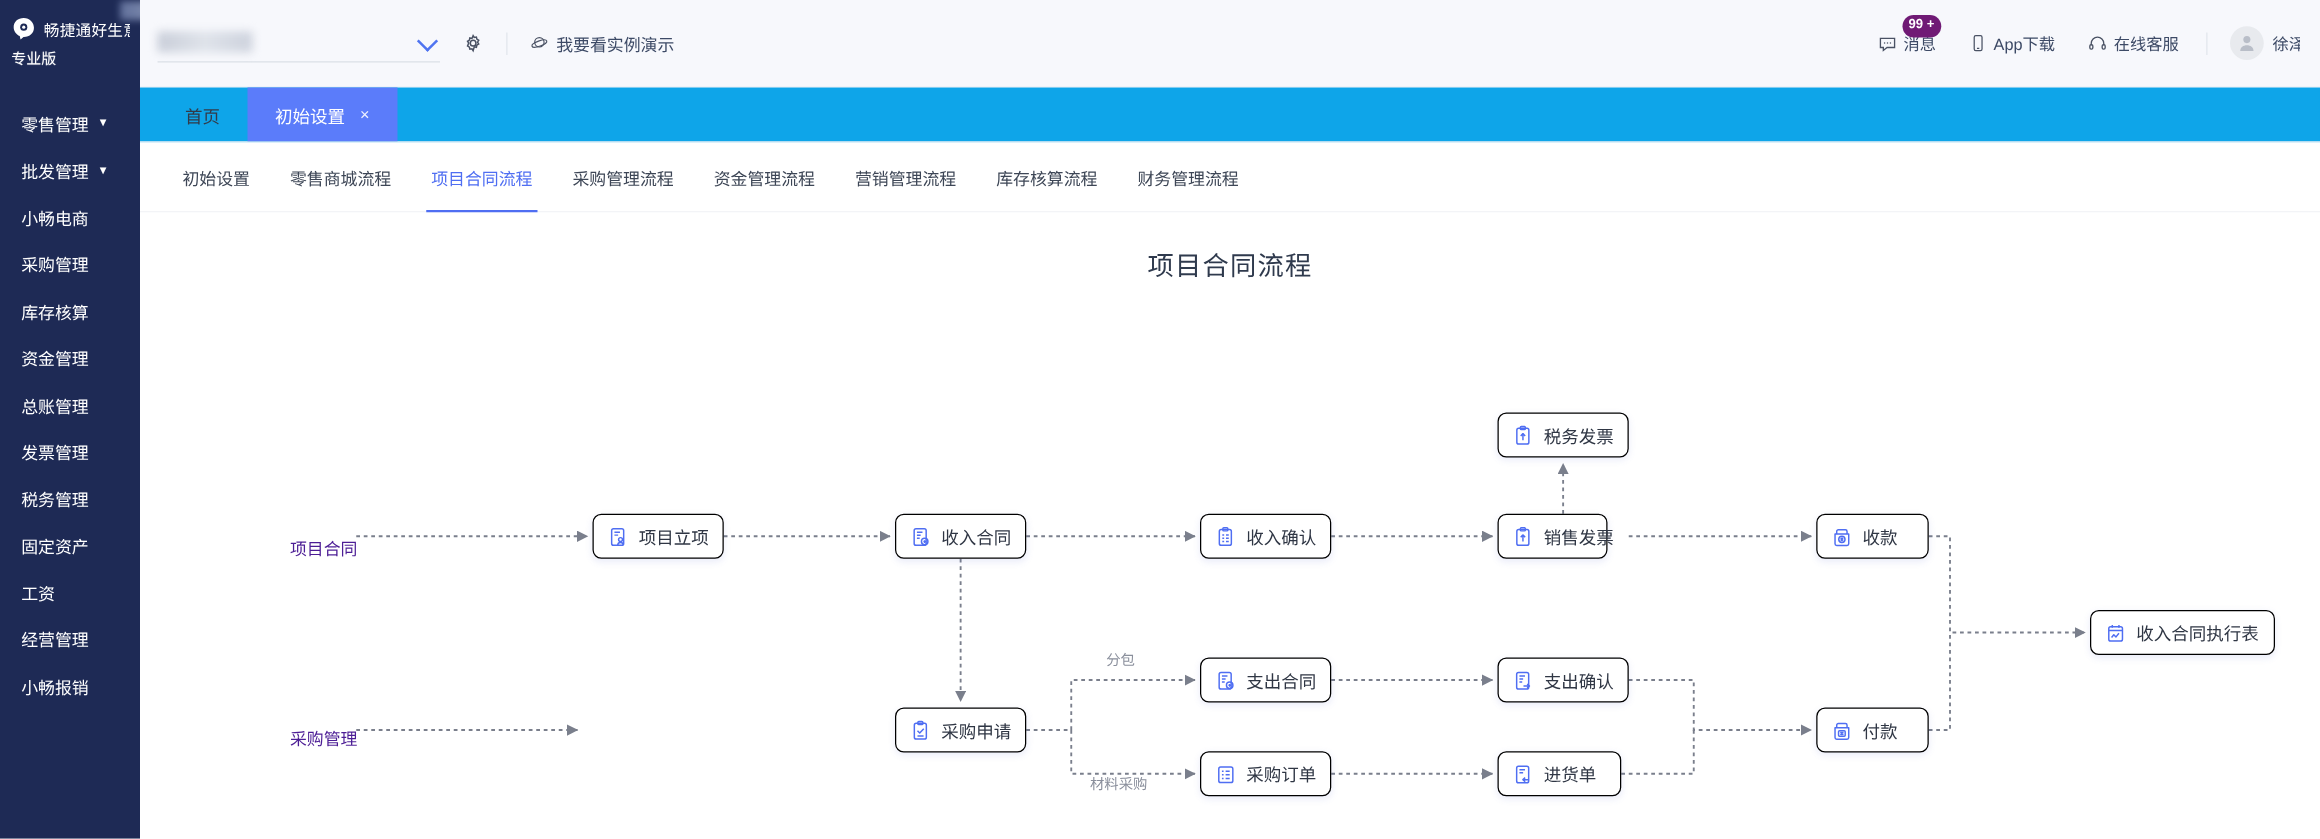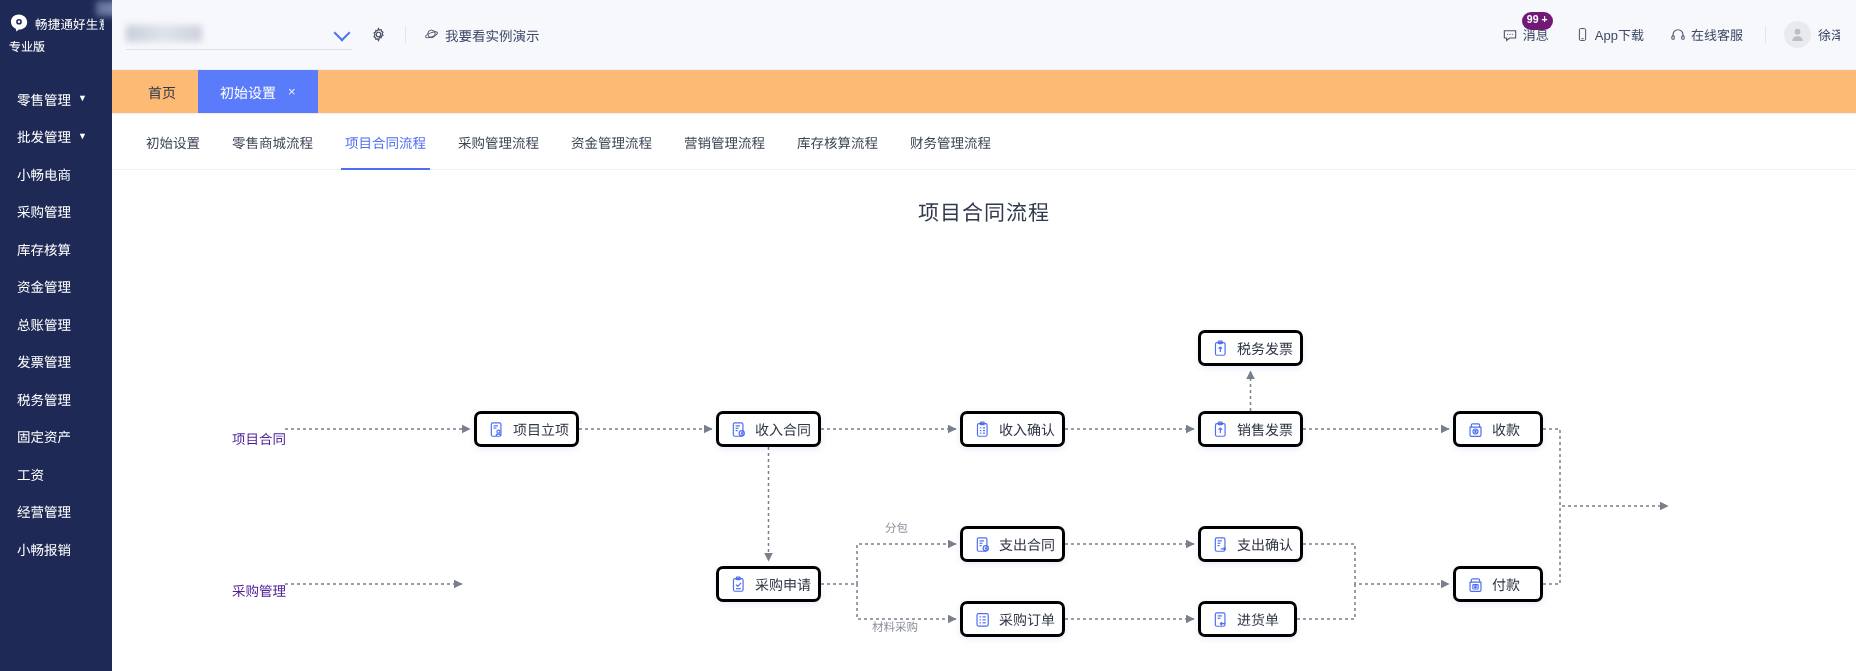--- a/index.html
+++ b/index.html
@@ -84,21 +84,21 @@
     display: flex; align-items: center; justify-content: center;
     margin-left: 18px; flex: 0 0 27px;
   }
   .user-name {
     font-size: 13px; color: #3d4a66; margin-left: 7px;
     white-space: nowrap; overflow: hidden; max-width: 22px;
   }
 
   
   .wintabs {
-    height: 44px; background: #fdba74; display: flex; align-items: stretch;
+    height: 44px; background: #0ea5e9; display: flex; align-items: stretch;
     padding-left: 14px; border-bottom: 1px solid #eceef3;
   }
   .wtab {
     display: flex; align-items: center; padding: 0 22px;
     font-size: 14px; color: #333a48; cursor: pointer;
   }
   .wtab.active { background: #5b7cfa; color: #ffffff; }
   .wtab-close { margin-left: 12px; font-size: 13px; opacity: .9; }
 
   
@@ -127,21 +127,21 @@
   
   .canvas { flex: 1 1 auto; position: relative; background: #ffffff; overflow: hidden; }
   .flow-title {
     position: absolute; left: 0; right: 0; top: 26px; text-align: center;
     font-size: 21px; color: #2f3a4d; letter-spacing: 1px;
   }
   #edges { position: absolute; left: 0; top: 0; width: 100%; height: 100%; }
 
   .node {
     position: absolute; height: 36px; background: #ffffff;
-    border: 3px solid #000000; border-radius: 7px;
+    border: 1px solid #000000; border-radius: 7px;
     box-shadow: 0 2px 6px rgba(90,110,210,.13);
     display: flex; align-items: center; gap: 8px;
     padding: 0 14px 0 11px; cursor: pointer; white-space: nowrap;
   }
   .node .nlabel { font-size: 14px; color: #2f3644; }
   .node .nicon { width: 17px; height: 17px; flex: 0 0 17px; line-height: 0; }
 
   .lane-label {
     position: absolute; font-size: 13.5px; color: #4c1d95; white-space: nowrap;
   }
@@ -364,36 +364,46 @@
           <span class="nlabel">收入确认</span>
         </div>
         <div class="node" style="left: 1086px; top: 160px; width: 105px;">
           <span class="nicon"><svg viewBox="0 0 22 23" width="17" height="17">
               <rect x="4.2" y="3.6" width="13" height="17" rx="2" fill="none" stroke="#4f6ef2" stroke-width="1.6" stroke-linejoin="round"></rect>
               <rect x="8" y="1.6" width="5.4" height="3.4" rx="1" fill="none" stroke="#4f6ef2" stroke-width="1.6" stroke-linejoin="round"></rect>
               <path d="M10.8 16.4V9.8M10.8 9.2l-2.4 2.6M10.8 9.2l2.4 2.6" fill="none" stroke="#4f6ef2" stroke-width="1.6" stroke-linejoin="round"></path>
             </svg></span>
           <span class="nlabel">税务发票</span>
         </div>
-        <div class="node" style="left: 1086px; top: 241px; width: 105px;">
+        <div class="node" style="left: 1086px; top: 241px; width: 88px;">
           <span class="nicon"><svg viewBox="0 0 22 23" width="17" height="17">
               <rect x="4.2" y="3.6" width="13" height="17" rx="2" fill="none" stroke="#4f6ef2" stroke-width="1.6" stroke-linejoin="round"></rect>
               <rect x="8" y="1.6" width="5.4" height="3.4" rx="1" fill="none" stroke="#4f6ef2" stroke-width="1.6" stroke-linejoin="round"></rect>
               <path d="M10.8 16.4V9.8M10.8 9.2l-2.4 2.6M10.8 9.2l2.4 2.6" fill="none" stroke="#4f6ef2" stroke-width="1.6" stroke-linejoin="round"></path>
             </svg></span>
           <span class="nlabel">销售发票</span>
         </div>
         <div class="node" style="left: 1341px; top: 241px; width: 90px;">
           <span class="nicon"><svg viewBox="0 0 22 23" width="17" height="17">
               <path d="M3.6 8.4h14.8v10.6a1.8 1.8 0 0 1-1.8 1.8H5.4a1.8 1.8 0 0 1-1.8-1.8z" fill="none" stroke="#4f6ef2" stroke-width="1.6" stroke-linejoin="round"></path>
               <path d="M5.4 8.4V5.6a1.8 1.8 0 0 1 1.8-1.8h7.6a1.8 1.8 0 0 1 1.8 1.8v2.8" fill="none" stroke="#4f6ef2" stroke-width="1.6" stroke-linejoin="round"></path>
               <circle cx="11" cy="14.2" r="3.4" fill="none" stroke="#4f6ef2" stroke-width="1.6" stroke-linejoin="round"></circle>
               <path d="M9.4 13h3.2M9.4 15h3.2M11 12.2v4" fill="none" stroke="#4f6ef2" stroke-width="1.6" stroke-linejoin="round"></path>
             </svg></span>
           <span class="nlabel">收款</span>
+        </div>
+        <div class="node" style="left: 1560px; top: 318px; width: 148px;">
+          <span class="nicon"><svg viewBox="0 0 22 23" width="17" height="17">
+              <rect x="3.6" y="4.6" width="14.8" height="15.4" rx="2" fill="none" stroke="#4f6ef2" stroke-width="1.6" stroke-linejoin="round"></rect>
+              <line x1="3.6" y1="8.6" x2="18.4" y2="8.6" fill="none" stroke="#4f6ef2" stroke-width="1.6" stroke-linejoin="round"></line>
+              <line x1="7.4" y1="2.6" x2="7.4" y2="5.6" fill="none" stroke="#4f6ef2" stroke-width="1.6" stroke-linejoin="round"></line>
+              <line x1="14.6" y1="2.6" x2="14.6" y2="5.6" fill="none" stroke="#4f6ef2" stroke-width="1.6" stroke-linejoin="round"></line>
+              <path d="M6.6 16.2l2.4-3 2.4 2.4 3.2-4" fill="none" stroke="#4f6ef2" stroke-width="1.6" stroke-linejoin="round"></path>
+            </svg></span>
+          <span class="nlabel">收入合同执行表</span>
         </div>
         <div class="node" style="left: 604px; top: 396px; width: 105px;">
           <span class="nicon"><svg viewBox="0 0 22 23" width="17" height="17">
               <rect x="4.2" y="3.6" width="13" height="17" rx="2" fill="none" stroke="#4f6ef2" stroke-width="1.6" stroke-linejoin="round"></rect>
               <rect x="8" y="1.6" width="5.4" height="3.4" rx="1" fill="none" stroke="#4f6ef2" stroke-width="1.6" stroke-linejoin="round"></rect>
               <path d="M7.6 11.6l2.4 2.4 4.4-4.6" fill="none" stroke="#4f6ef2" stroke-width="1.6" stroke-linejoin="round"></path>
               <line x1="7.6" y1="17.2" x2="14.2" y2="17.2" fill="none" stroke="#4f6ef2" stroke-width="1.6" stroke-linejoin="round"></line>
             </svg></span>
           <span class="nlabel">采购申请</span>
         </div>

